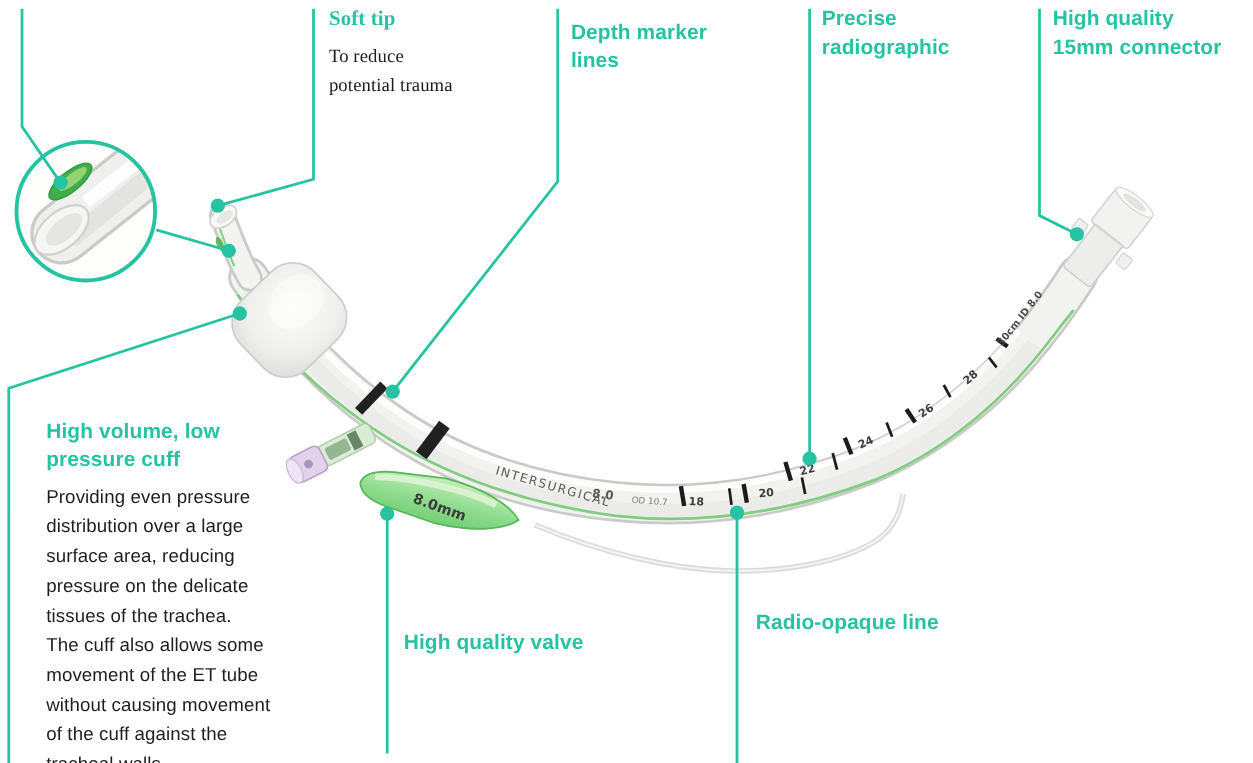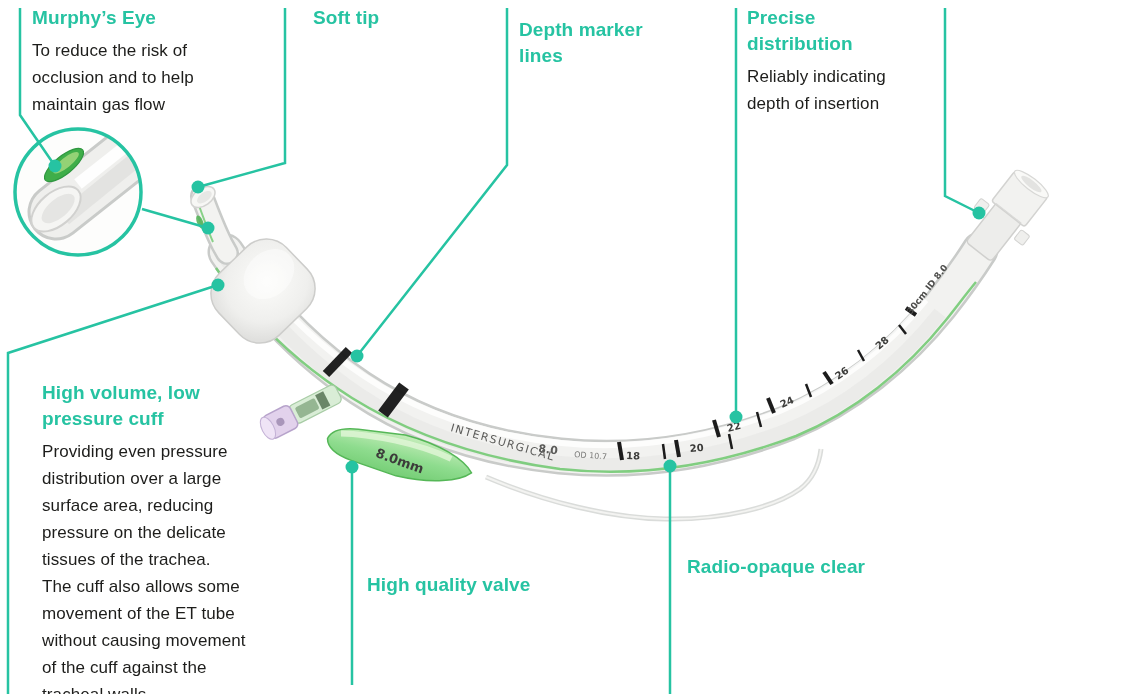--- a/index.html
+++ b/index.html
@@ -163,44 +163,40 @@
     <circle cx="208" cy="228" r="6.5"></circle>
     <circle cx="218" cy="285" r="6.5"></circle>
     <circle cx="357" cy="356" r="6.5"></circle>
     <circle cx="736" cy="417" r="6.5"></circle>
     <circle cx="979" cy="213" r="6.5"></circle>
     <circle cx="352" cy="467" r="6.5"></circle>
     <circle cx="670" cy="466" r="6.5"></circle>
   </g>
 </svg>
 
-<div class="label" style="left:32px;top:5px;width:200px;">
-  <div class="t">Murphy’s Eye</div>
-  <div class="b">To reduce the risk of
-occlusion and to help
-maintain gas flow</div>
-</div>
-
-<div class="label" style="left:313px;top:5px;width:180px;">
+
+<div class="label" style="left:299px;top:5px;width:180px;font-family:Liberation Serif, serif;">
   <div class="t">Soft tip</div>
+  <div class="b">To reduce
+potential trauma</div>
 </div>
 
 <div class="label" style="left:519px;top:17px;width:185px;">
   <div class="t">Depth marker
 lines</div>
 </div>
 
 <div class="label" style="left:747px;top:5px;width:180px;">
   <div class="t">Precise
-distribution</div>
-  <div class="b">Reliably indicating
-depth of insertion</div>
+radiographic</div>
 </div>
 
 <div class="label" style="left:957px;top:5px;width:178px;">
+  <div class="t">High quality
+15mm connector</div>
 </div>
 
 <div class="label" style="left:22px;top:380px;width:235px;margin-left:20px;">
   <div class="t">High volume, low
 pressure cuff</div>
   <div class="b">Providing even pressure
 distribution over a large
 surface area, reducing
 pressure on the delicate
 tissues of the trachea.
@@ -209,16 +205,16 @@
 without causing movement
 of the cuff against the
 tracheal walls</div>
 </div>
 
 <div class="label" style="left:367px;top:572px;width:220px;">
   <div class="t">High quality valve</div>
 </div>
 
 <div class="label" style="left:687px;top:554px;width:220px;">
-  <div class="t">Radio-opaque clear</div>
+  <div class="t">Radio-opaque line</div>
 </div>
 
 </div>
 
 </body></html>

